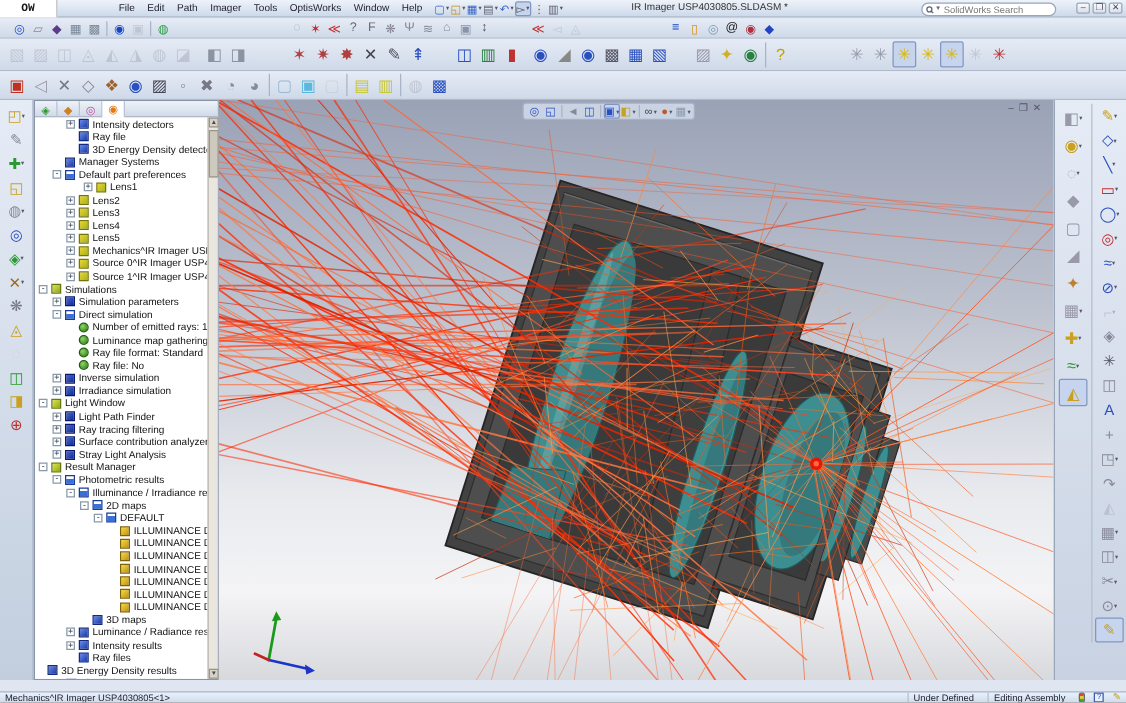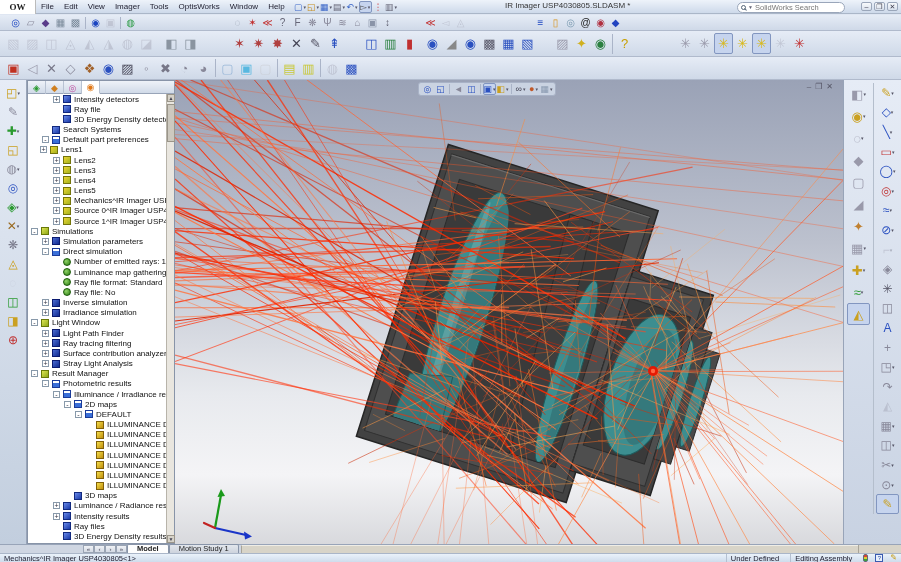--- a/index.html
+++ b/index.html
@@ -3,24 +3,24 @@
 <meta charset="utf-8">
 <style>
   html,body{margin:0;padding:0;background:#888;}
   *{box-sizing:border-box;font-family:"Liberation Sans",sans-serif;}
   .app{position:relative;width:901px;height:562px;overflow:hidden;background:#dfe6f2;cursor:default;
        -webkit-user-select:none;user-select:none;}
   
   .titlebar{position:absolute;left:0;top:0;width:901px;height:14px;
     background:linear-gradient(#eef3fa,#cdd9ea);border-bottom:1px solid #aab6c8;
     display:flex;align-items:center;font-size:8px;color:#223;}
-  .logo{width:36px;height:14px;background:#fff;border-right:1px solid #bbb;
+  .logo{width:46px;height:14px;background:#fff;border-right:1px solid #bbb;
     font-weight:bold;font-size:9px;color:#1a1a1a;text-align:center;line-height:14px;
-    font-family:Liberation Serif, serif;}
-  .menus{display:flex;}
+    font-family:Liberation Mono, monospace;}
+  .menus{display:flex;margin-left:44px;}
   .menu-item{padding:0 5px;line-height:13px;}
   .std-icons{display:flex;margin-left:4px;align-items:center;}
   .win-title{position:absolute;left:505px;top:1px;font-size:8px;color:#333;}
   .search{position:absolute;right:56px;top:1.5px;width:108px;height:11px;background:#fff;
     border:1px solid #9aa6ba;border-radius:6px;display:flex;align-items:center;font-size:7.5px;color:#777;}
   .mag{width:5px;height:5px;border:1px solid #567;border-radius:50%;margin:0 2px 0 3px;position:relative;flex:none;}
   .mag::after{content:"";position:absolute;width:3px;height:1px;background:#567;right:-2px;bottom:-1px;transform:rotate(40deg);}
   .search .arr{font-size:5px;color:#667;margin-right:2px;}
   .win-controls{position:absolute;right:3px;top:2px;display:flex;gap:2px;}
   .wbtn{width:11px;height:9px;font-size:7px;line-height:8px;text-align:center;color:#445;
@@ -116,21 +116,21 @@
 </head>
 <body>
 
 <div class="app" style="--housing-face: #4e4e4e; --housing-outer: #424242; --housing-cavity: #3a3a3a; --housing-edge: #252525; --lens: #3c8e90; --lens-shade: #35797c; --lens-edge: #1e5d5f; --bg-top: #9aa2b6; --bg-mid: #e8eaee; --bg-bottom: #d8d9dd;">
 
   <div class="titlebar">
     <div class="logo">OW</div>
     <div class="menus" id="menus">
         <div class="menu-item">File</div>
         <div class="menu-item">Edit</div>
-        <div class="menu-item">View</div>
+        <div class="menu-item">Path</div>
         <div class="menu-item">Imager</div>
         <div class="menu-item">Tools</div>
         <div class="menu-item">OptisWorks</div>
         <div class="menu-item">Window</div>
         <div class="menu-item">Help</div>
       </div>
     <div class="std-icons grp sz-a" id="rowA">
         <span class="tbtn">
           <span style="color: rgb(58, 102, 200);">▢</span>
           <span class="tarr">▾</span>
@@ -536,28 +536,28 @@
           <span>Ray file</span>
         </div>
         <div class="trow" style="padding-left: 25px;">
           <span style="width: 10px; flex: 0 0 auto;"></span>
           <span class="ti t-db"></span>
           <span>3D Energy Density detectors</span>
         </div>
         <div class="trow" style="padding-left: 14px;">
           <span style="width: 10px; flex: 0 0 auto;"></span>
           <span class="ti t-db"></span>
-          <span>Search Systems</span>
+          <span>Manager Systems</span>
         </div>
         <div class="trow" style="padding-left: 14px;">
           <span class="texp">-</span>
           <span class="ti t-book"></span>
           <span>Default part preferences</span>
         </div>
-        <div class="trow" style="padding-left: 12px;">
+        <div class="trow" style="padding-left: 39px;">
           <span class="texp">+</span>
           <span class="ti t-lens"></span>
           <span>Lens1</span>
         </div>
         <div class="trow" style="padding-left: 25px;">
           <span class="texp">+</span>
           <span class="ti t-lens"></span>
           <span>Lens2</span>
         </div>
         <div class="trow" style="padding-left: 25px;">
@@ -733,21 +733,21 @@
         <div class="trow" style="padding-left: 25px;">
           <span class="texp">+</span>
           <span class="ti t-db"></span>
           <span>Intensity results</span>
         </div>
         <div class="trow" style="padding-left: 25px;">
           <span style="width: 10px; flex: 0 0 auto;"></span>
           <span class="ti t-db"></span>
           <span>Ray files</span>
         </div>
-        <div class="trow" style="padding-left: 25px; align-items: center;">
+        <div class="trow" style=" align-items: center;">
           <span style="width: 10px; flex: 0 0 auto;"></span>
           <span class="ti t-db"></span>
           <span>3D Energy Density results</span>
         </div>
         <div class="trow" style="padding-left: 25px;">
           <span class="ti t-db"></span>
           <span>Simulation report files</span>
         </div>
       </div>
     <div class="vscroll">
@@ -1248,33 +1248,20 @@
         <span class="rail-btn">
           <span style="color: rgb(136, 136, 153);">⊙</span>
           <span class="rarr">▾</span>
         </span>
         <span class="rail-btn pressed">
           <span style="color: rgb(202, 160, 32);">✎</span>
         </span>
       </div>
   </div>
 
-  <div class="bottom-strip">
-    <div class="tabnav" id="tabNav">
-        <span class="navbtn">«</span>
-        <span class="navbtn">‹</span>
-        <span class="navbtn">›</span>
-        <span class="navbtn">»</span>
-      </div>
-    <div class="mtab active">Model</div>
-    <div class="mtab">Motion Study 1</div>
-    <div class="strip-rest"></div>
-    <div class="strip-div"></div>
-    <div class="strip-end"></div>
-  </div>
 
   <div class="statusbar">
     <span class="sb-left">Mechanics^IR Imager USP4030805&lt;1&gt;</span>
     <div class="sb-right">
       <span class="sb-item">Under Defined</span>
       <span class="sb-item">Editing Assembly</span>
       <span class="traffic"></span>
       <span class="helpbox">?</span>
       <span class="tag">✎</span>
     </div>

